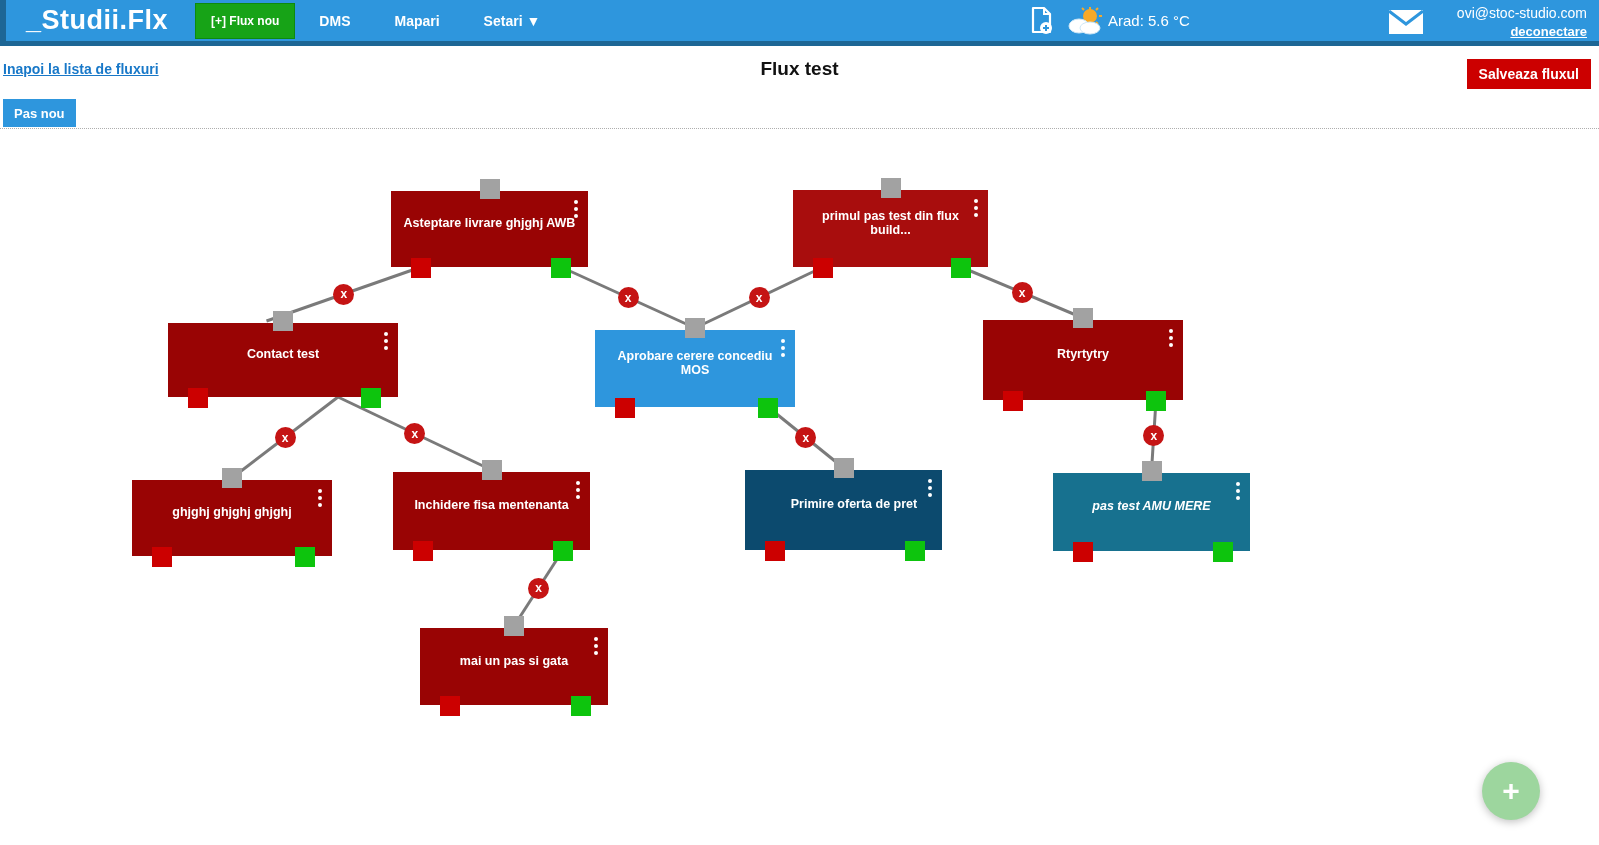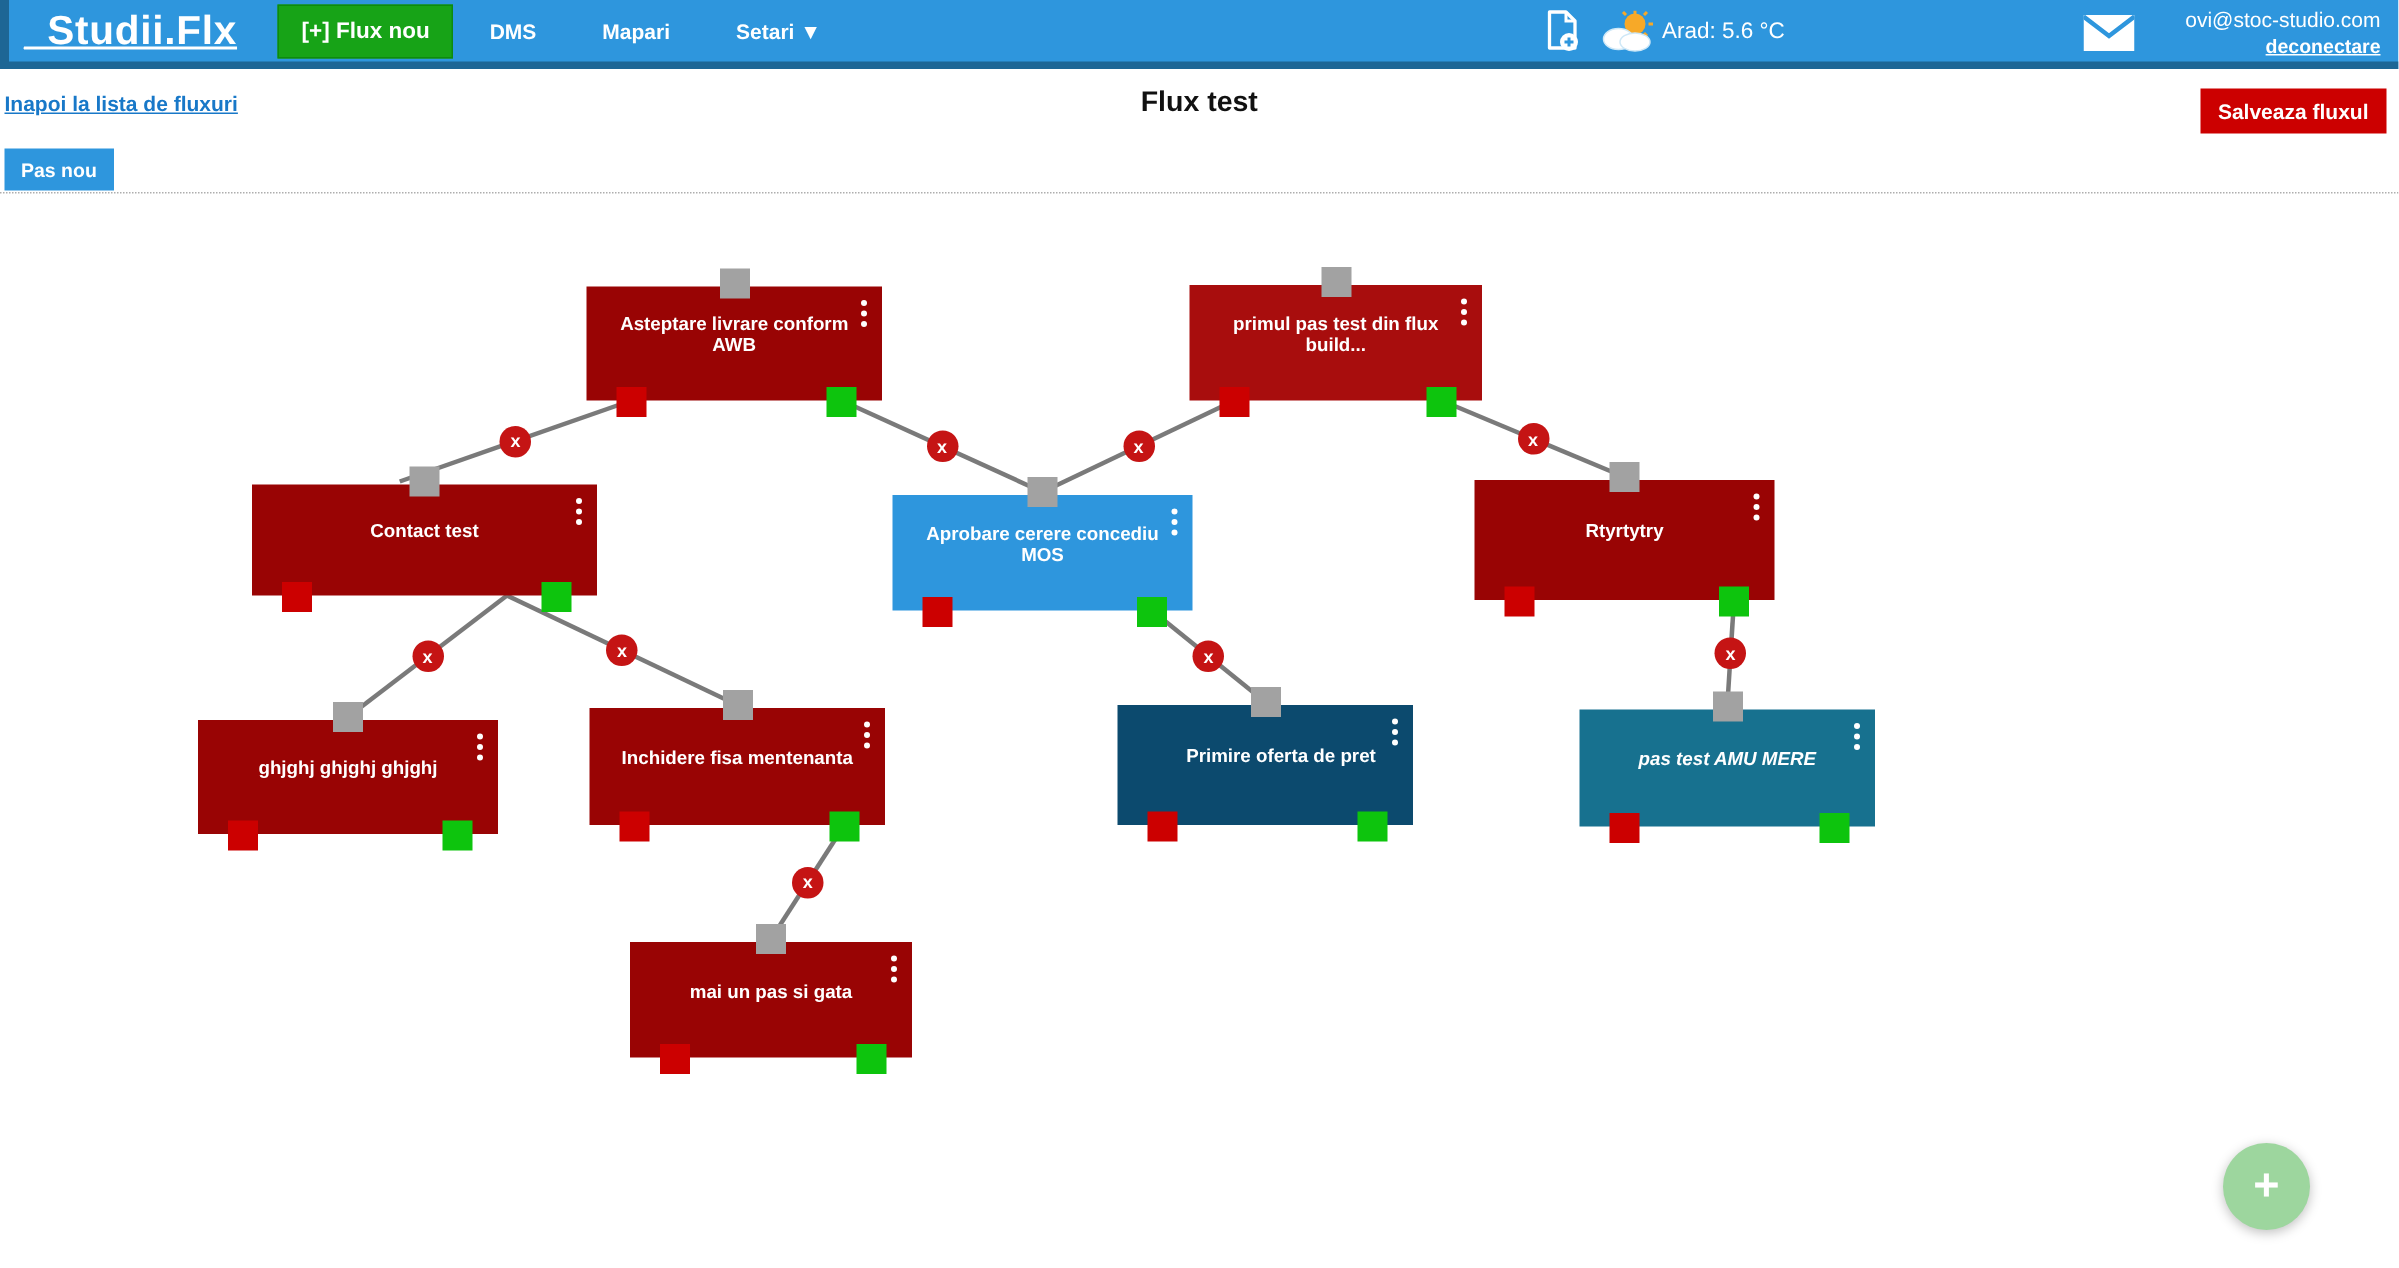--- a/index.html
+++ b/index.html
@@ -6,24 +6,24 @@
   html,body { width:1599px; height:845px; overflow:hidden; background:#fff;
               font-family:"Liberation Sans","DejaVu Sans",sans-serif; }
   body { position:relative; }
 
   
   .header { position:absolute; left:0; top:0; width:1599px; height:46px;
             background:var(--header-blue); border-bottom:5px solid var(--header-dark);
             z-index:5; display:flex; align-items:center; }
   .header-edge { position:absolute; left:0; top:0; width:6px; height:46px;
                  background:var(--header-dark); }
-  .logo { color:#fff; font-size:27px; font-weight:bold; margin-left:16px;
-          letter-spacing:0.5px; cursor:pointer;text-decoration:underline; }
+  .logo { color:#fff; font-size:27px; font-weight:bold; margin-left:26px;
+          letter-spacing:0.5px; cursor:pointer; }
   .flux-btn { margin-left:27px; height:36px; padding:0 15px; background:var(--button-green);
-              border:1px solid #0e8a0e; color:#fff; font-weight:bold; font-size:15px;
+              border:1px solid #0e8a0e; color:#fff; font-weight:bold; font-size:12px;
               cursor:pointer; font-family:inherit; }
   nav { display:flex; align-items:center; margin-left:24px; gap:44px; }
   nav a { color:#fff; font-size:14px; font-weight:bold; text-decoration:none; cursor:pointer; }
   .header-right { position:absolute; left:1030px; top:0; height:41px;
                   display:flex; align-items:center; gap:12px; }
   .weather-wrap { display:flex; align-items:center; gap:6px; }
   .weather-text { color:#fff; font-size:15px; }
   .header-account { position:absolute; right:12px; top:4px; display:flex;
                     align-items:flex-start; gap:34px; }
   .account-text { text-align:right; }
@@ -91,21 +91,21 @@
     <div class="xdel" style="left: 617.5px; top: 287px;">x</div>
     <div class="xdel" style="left: 748.5px; top: 287px;">x</div>
     <div class="xdel" style="left: 1011.5px; top: 282px;">x</div>
     <div class="xdel" style="left: 274.5px; top: 427px;">x</div>
     <div class="xdel" style="left: 404.25px; top: 423px;">x</div>
     <div class="xdel" style="left: 795.25px; top: 427px;">x</div>
     <div class="xdel" style="left: 1143.25px; top: 425px;">x</div>
     <div class="xdel" style="left: 528px; top: 577.5px;">x</div>
     <div class="node" style="left: 391px; top: 191px; width: 197px; height: 76px; background: rgb(153, 4, 4);">
       <div class="port ptop"></div>
-      <span class="nlabel">Asteptare livrare conform AWB</span>
+      <span class="nlabel">Asteptare livrare ghjghj AWB</span>
       <div class="kebab">
         <i></i>
         <i></i>
         <i></i>
       </div>
       <div class="port pred"></div>
       <div class="port pgreen"></div>
     </div>
     <div class="node" style="left: 793px; top: 190px; width: 195px; height: 77px; background: rgb(168, 13, 13);">
       <div class="port ptop"></div>

